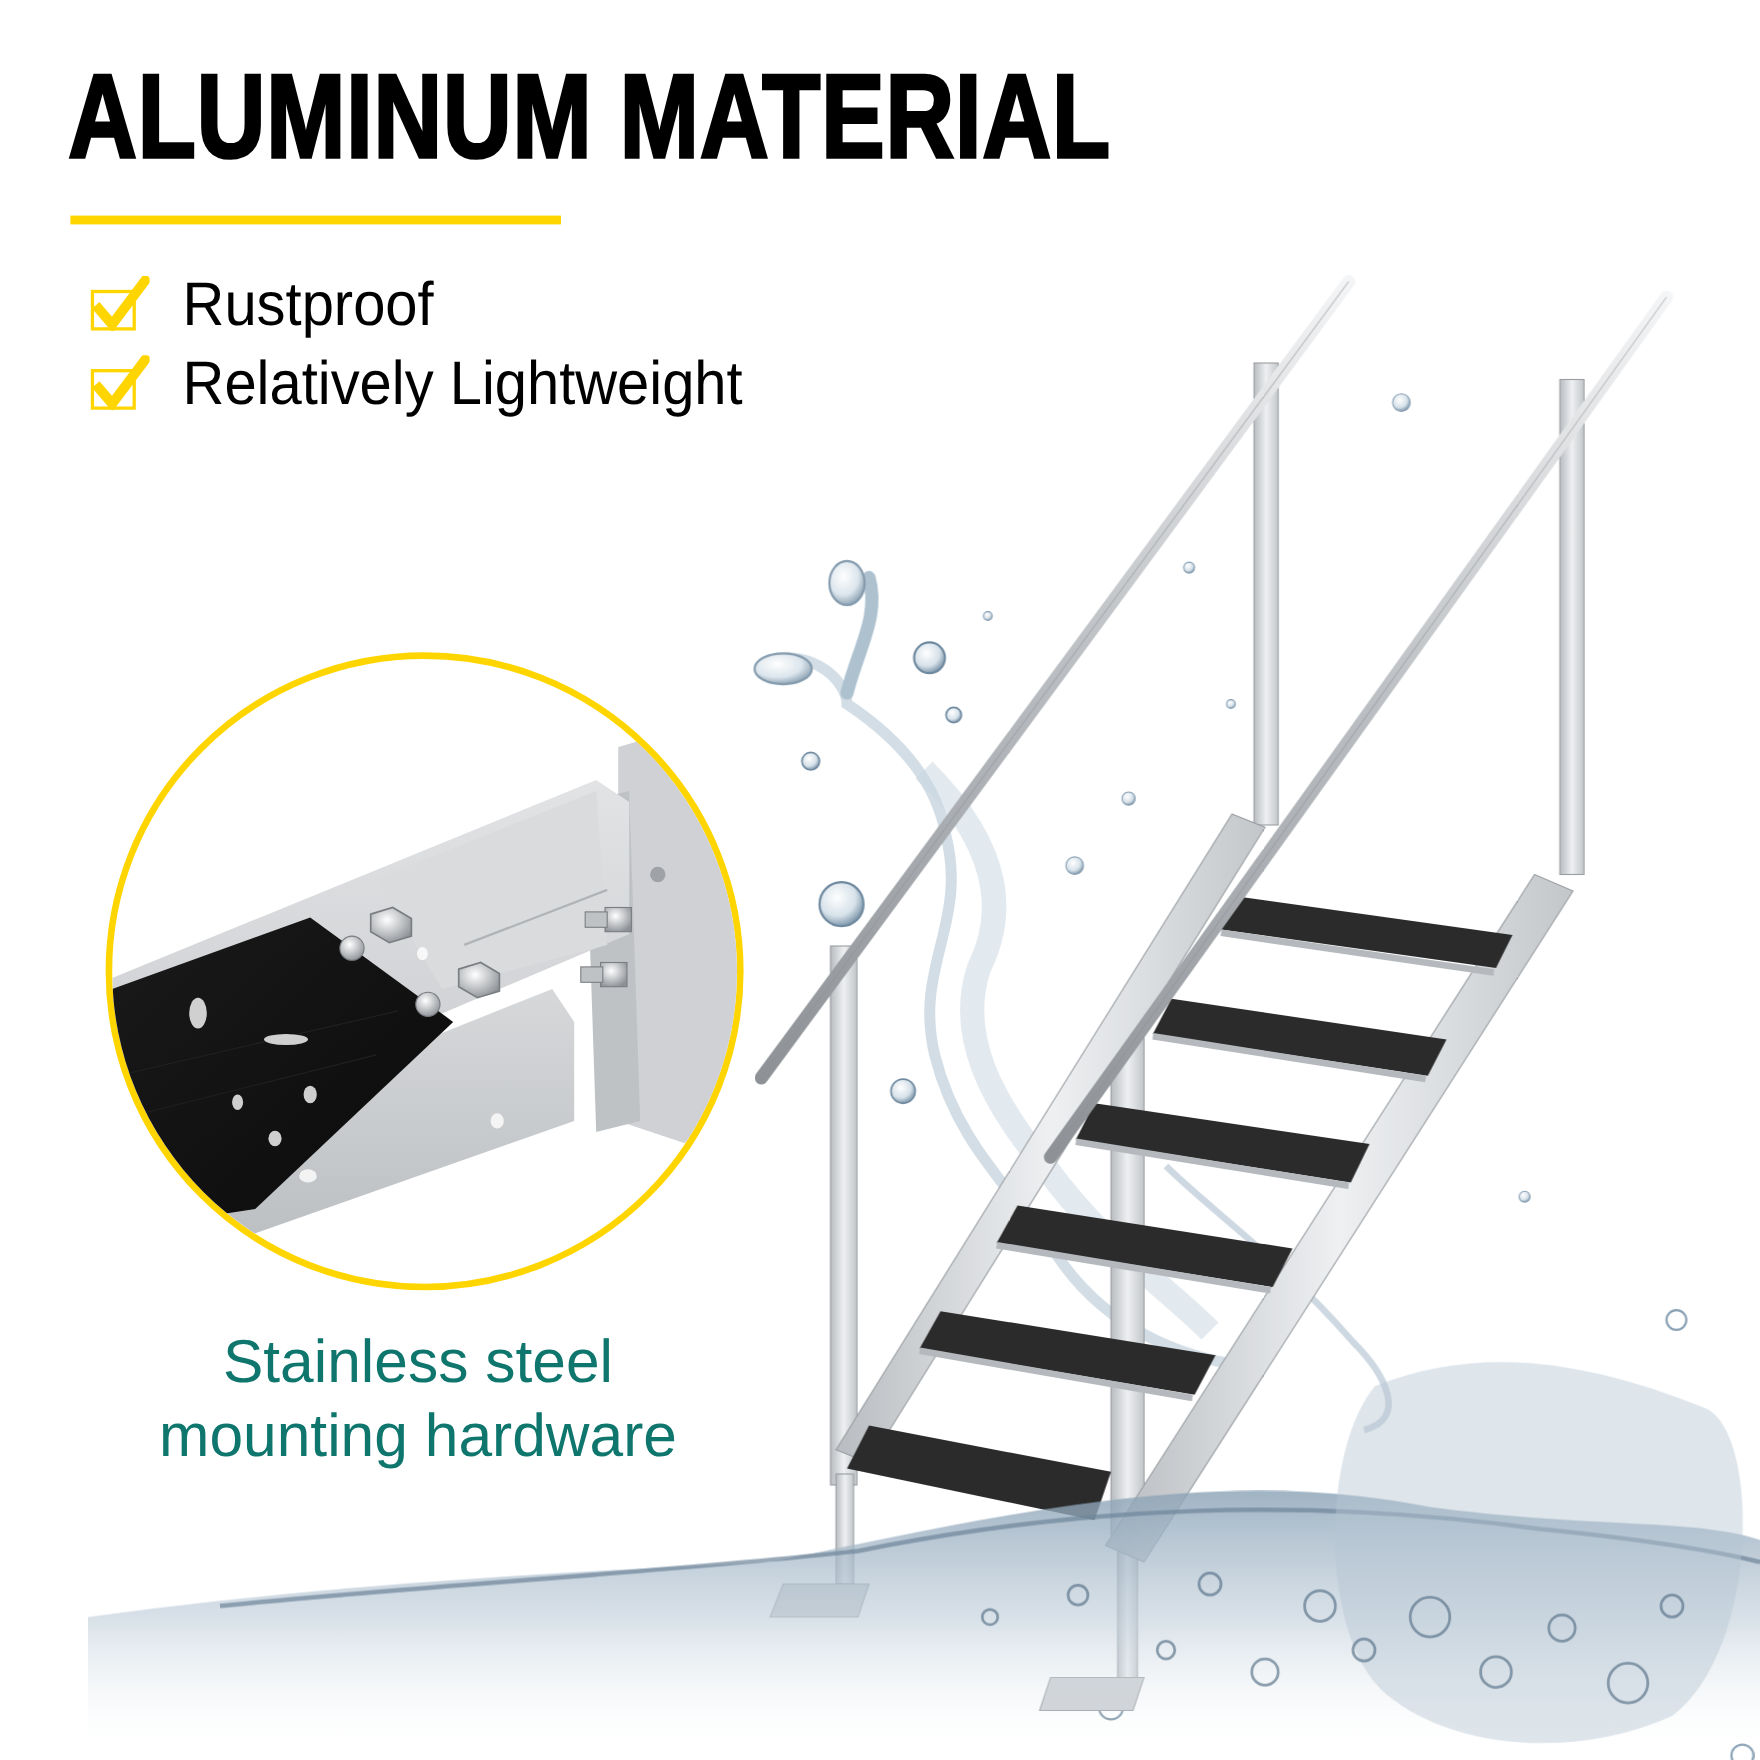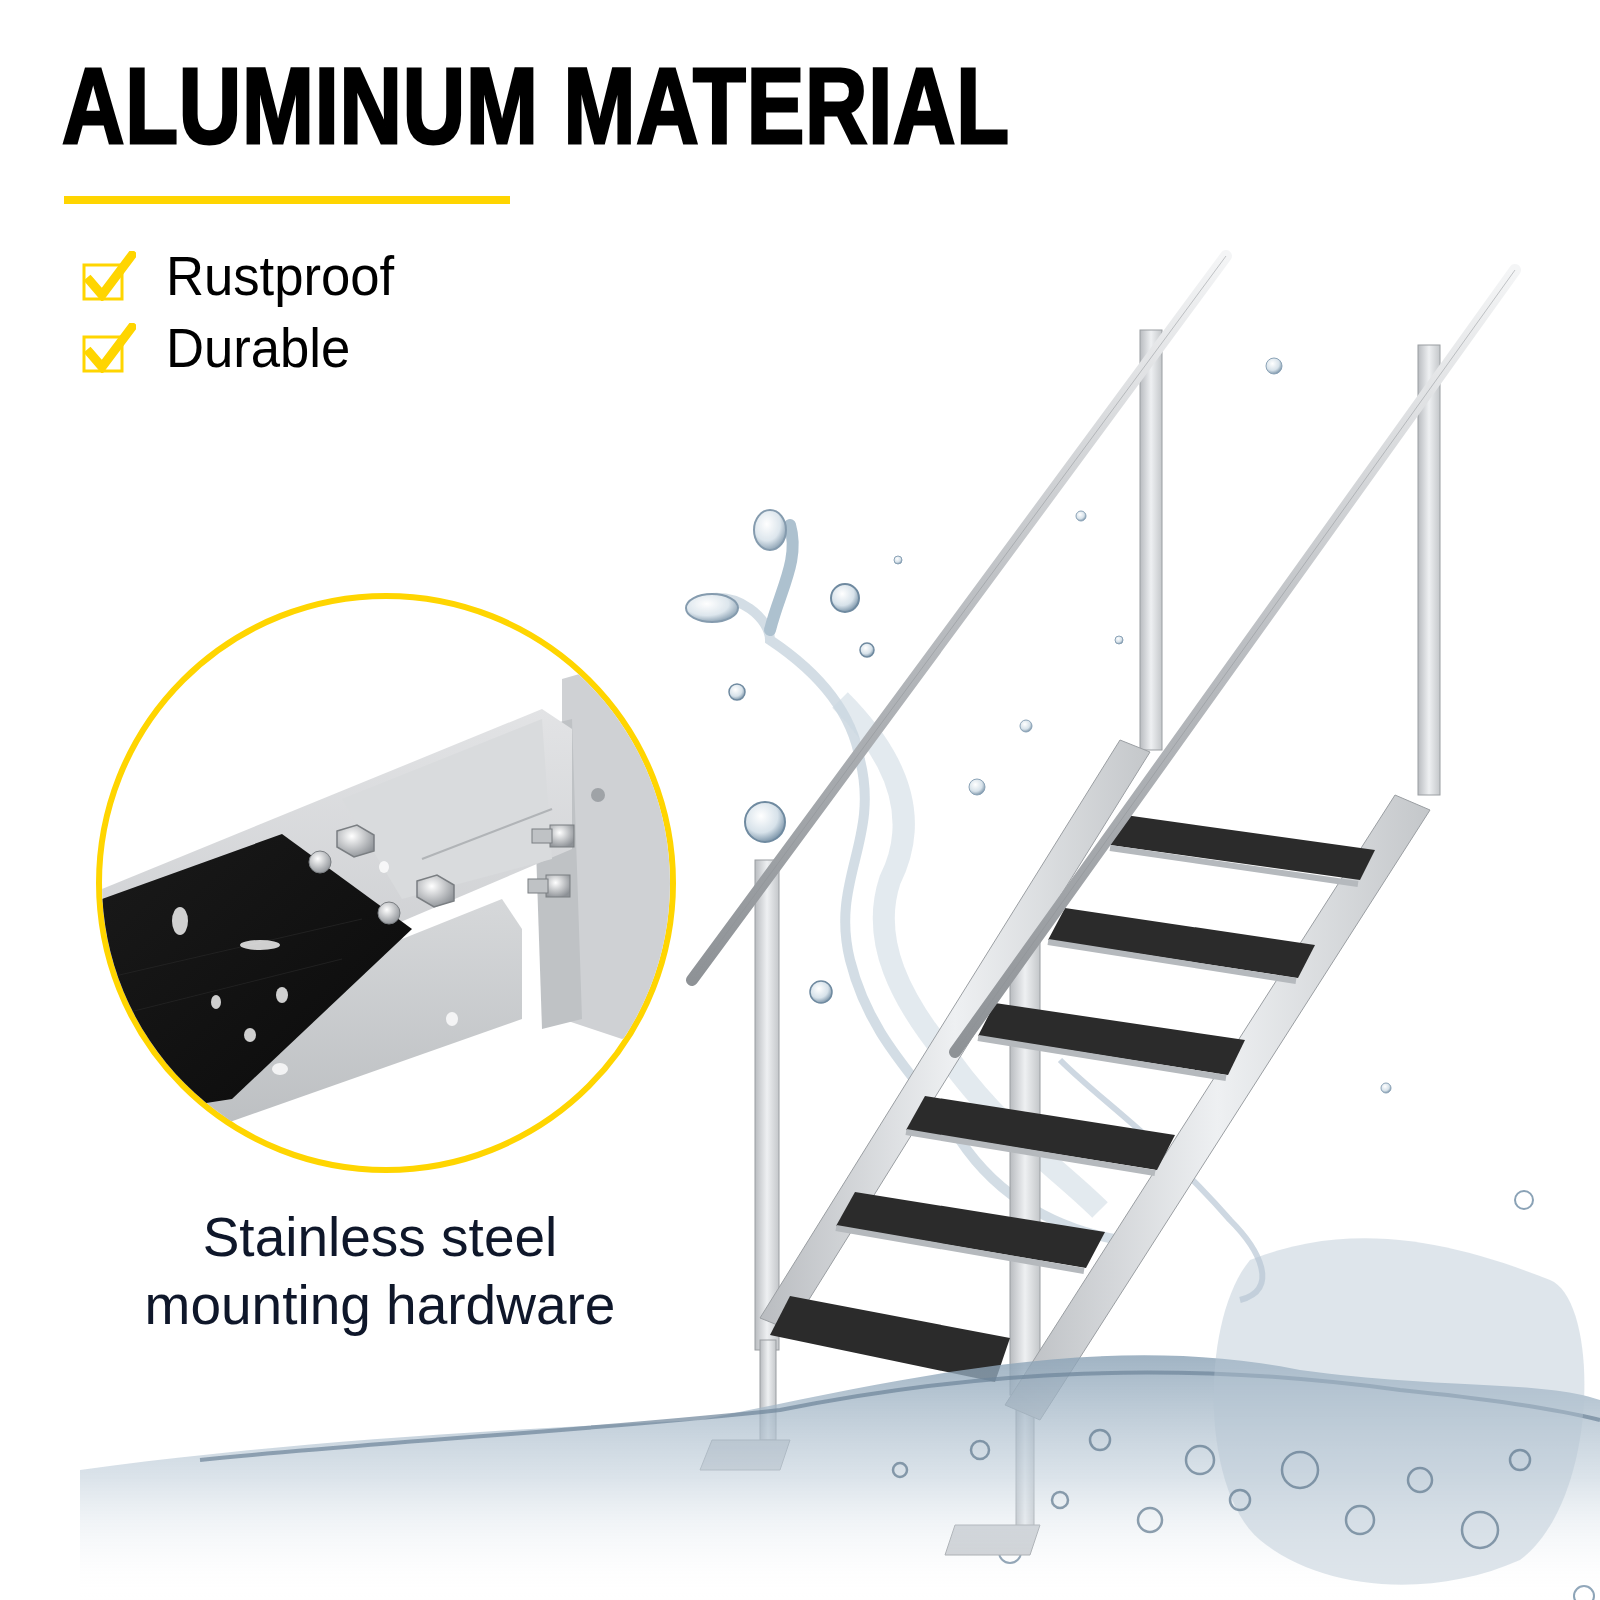--- a/index.html
+++ b/index.html
@@ -73,21 +73,21 @@
 
     .caption {
       position: absolute;
       left: 100px;
       top: 1203px;
       width: 560px;
       text-align: center;
       font-family: "Liberation Sans", sans-serif;
       font-size: 55px;
       line-height: 68px;
-      color: #0f172a;
+      color: #0f766e;
     }
 
     .product-art {
       position: absolute;
       left: 0;
       top: 0;
       width: 1600px;
       height: 1600px;
       pointer-events: none;
     }
@@ -219,21 +219,21 @@
       <rect x="2" y="14" width="38" height="34" fill="none" stroke="#FFD500" stroke-width="3"></rect>
       <path d="M8,30 L20,44 L50,4" fill="none" stroke="#FFD500" stroke-width="9" stroke-linecap="square" stroke-linejoin="miter"></path>
     </svg>
     <span class="feature-label">Rustproof</span>
   </li>
   <li class="feature">
     <svg class="check" viewBox="0 0 54 50">
       <rect x="2" y="14" width="38" height="34" fill="none" stroke="#FFD500" stroke-width="3"></rect>
       <path d="M8,30 L20,44 L50,4" fill="none" stroke="#FFD500" stroke-width="9" stroke-linecap="square" stroke-linejoin="miter"></path>
     </svg>
-    <span class="feature-label">Durable</span>
+    <span class="feature-label">Relatively Lightweight</span>
   </li>
 </ul>
 
 <div class="detail-circle">
   <svg width="568" height="568" viewBox="0 0 568 568" xmlns="http://www.w3.org/2000/svg">
     <defs>
       <linearGradient id="beamTop" x1="0" y1="0" x2="0" y2="1">
         <stop offset="0" stop-color="#e2e3e5"></stop>
         <stop offset="1" stop-color="#c7c9cc"></stop>
       </linearGradient>

